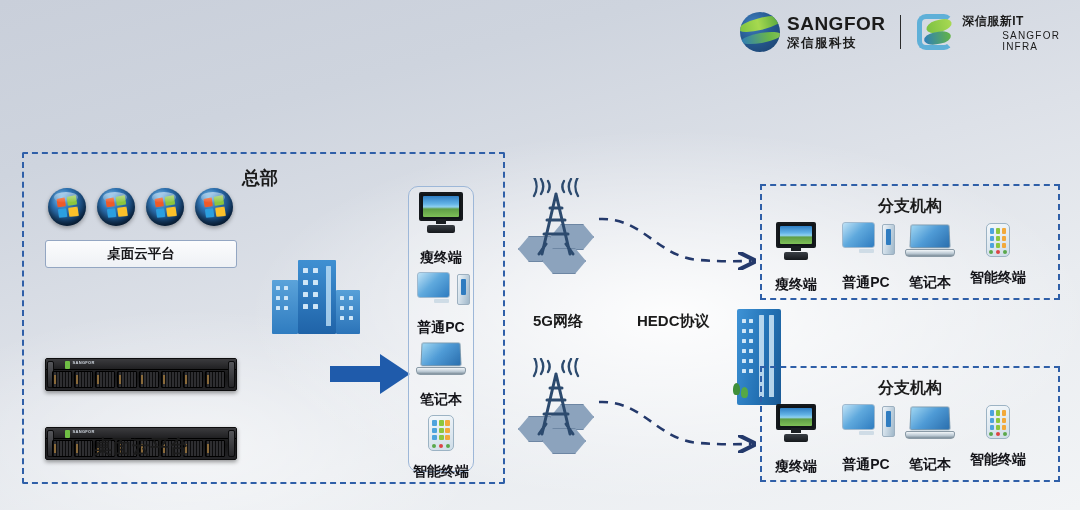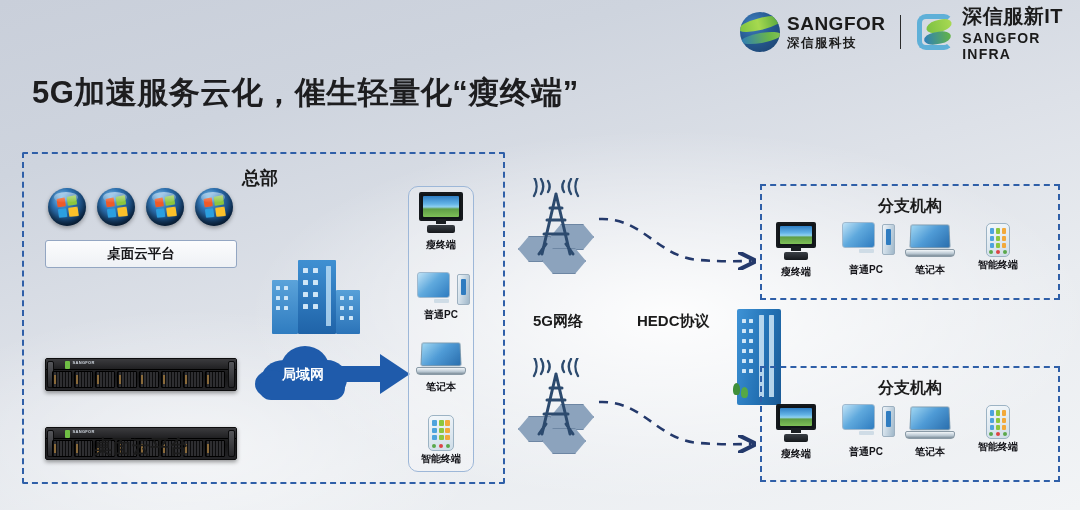--- a/index.html
+++ b/index.html
@@ -28,22 +28,22 @@
   .logo-txt .l2 { color:#1b1b1b; }
   .logo-a .l1 { font-size:19px; }
   .logo-a .l2 { font-size:12.5px; font-weight:bold; letter-spacing:1.5px; }
   .divider { width:2px; height:34px; background:#2b2b2b; margin:0 4px; }
   .cmark { width:40px; height:40px; position:relative; flex:none; }
   .cmark .ring{position:absolute;inset:2px;border:5px solid #5fb0d8;border-radius:9px;border-right-color:transparent;}
   .cmark .leafa{position:absolute;left:11px;top:8px;width:26px;height:12px;border-radius:50%/60%;
     background:linear-gradient(90deg,#7cc142,#a9d952);transform:rotate(-16deg);}
   .cmark .leafb{position:absolute;left:9px;top:20px;width:27px;height:12px;border-radius:50%/60%;
     background:linear-gradient(90deg,#2f7fb8,#63b447);transform:rotate(-10deg);}
-  .logo-b .l1 { font-size:20px; }
-  .logo-b .l2 { font-size:14px; font-weight:bold; letter-spacing:1.2px; }
+  .logo-b .l1 { font-size:12px; }
+  .logo-b .l2 { font-size:10px; font-weight:normal; letter-spacing:1.2px;margin-left:40px; }
 
   
   .title { position:absolute; left:32px; top:72px; font-size:31px; font-weight:bold; color:#1d1d1f; letter-spacing:.5px; white-space:nowrap; }
 
   
   .dash-frame { border:2px dashed #2f5fa8; border-radius:2px; }
   .hq-frame { left:22px; top:152px; width:483px; height:332px; }
   .br-frame { border:2px dashed #2f5fa8; }
   .br1 { left:760px; top:184px; width:300px; height:116px; }
   .br2 { left:760px; top:366px; width:300px; height:116px; }
@@ -94,21 +94,21 @@
   .cloud .c3{left:52px;top:20px;width:40px;height:38px;}
   .cloud .c4{left:0px;top:30px;width:34px;height:28px;}
   .cloud .base{left:4px;top:36px;width:86px;height:24px;border-radius:13px;}
   .cloud .ctext{position:absolute;left:0;right:0;top:26px;text-align:center;color:#fff;font-size:14px;font-weight:bold;z-index:3;}
   .bigarrow { position:absolute; }
 
   
   .term-box { position:absolute; left:408px; top:186px; width:66px; height:286px;
     border:1.6px solid #9db7d8; border-radius:10px; background:rgba(255,255,255,.22); }
   .t-item { position:absolute; width:66px; text-align:center; }
-  .t-item .cap { font-size:10px; font-weight:bold; color:#15151a; margin-top:1px; white-space:nowrap; }
+  .t-item .cap { font-size:14px; font-weight:bold; color:#15151a; margin-top:12px; white-space:nowrap; }
 
   
   .dev { position:relative; display:inline-block; }
   
   .mon { width:44px; height:29px; background:#101418; border:2px solid #15191d; border-radius:2px; position:relative; }
   .mon .scr { position:absolute; inset:2px; border-radius:1px;
     background:linear-gradient(180deg,#2f7ec4 0%,#63b3e6 38%,#8fd0f0 52%,#5f9e46 62%,#7ec057 100%); }
   .mon .stand{position:absolute;left:50%;bottom:-5px;width:10px;height:5px;margin-left:-5px;background:#1a1e22;}
   .tcbox{width:28px;height:8px;background:linear-gradient(180deg,#3a3f45,#15181c);border-radius:2px;margin:4px auto 0;}
   
@@ -165,21 +165,20 @@
           <div class="leafa"></div>
           <div class="leafb"></div>
       </div>
       <div class="logo-txt">
         <div class="l1">深信服新IT</div>
         <div class="l2">SANGFOR INFRA</div>
       </div>
     </div>
   </div>
 
-  <div class="title">5G加速服务云化，催生轻量化“瘦终端”</div>
 
   <div class="abs dash-frame hq-frame"></div>
   <div class="abs lbl" style="left:242px; top:166px; font-size:18px;">总部</div>
 
   <div class="abs" style="left:48px; top:188px; display:flex; gap:11px;">
     <div class="orb">
         <div class="flag">
           <i></i>
           <i></i>
           <i></i>
@@ -270,28 +269,20 @@
     <div class="win" style="left:41px; top:48px; width:5px; height:5px;"></div>
     <div class="win" style="left:54px; top:10px; width:5px; height:60px; background:#bfe0f6; opacity:.8;"></div>
     <div class="win" style="left:68px; top:40px; width:4px; height:4px;"></div>
     <div class="win" style="left:77px; top:40px; width:4px; height:4px;"></div>
     <div class="win" style="left:68px; top:50px; width:4px; height:4px;"></div>
     <div class="win" style="left:77px; top:50px; width:4px; height:4px;"></div>
     <div class="win" style="left:68px; top:60px; width:4px; height:4px;"></div>
     <div class="win" style="left:77px; top:60px; width:4px; height:4px;"></div>
   </div>
 
-  <div class="cloud" style="left:255px; top:340px;">
-    <div class="c c1"></div>
-      <div class="c c2"></div>
-      <div class="c c3"></div>
-      <div class="c c4"></div>
-      <div class="c base"></div>
-    <div class="ctext">局域网</div>
-  </div>
 
   <svg class="bigarrow" style="left:330px; top:352px;" width="82" height="44" viewBox="0 0 82 44">
     <path d="M0,14 L50,14 L50,2 L80,22 L50,42 L50,30 L0,30 Z" fill="#1f5bab"></path>
   </svg>
 
   <div class="term-box"></div>
 
   <div class="abs t-item" style="left:408px; top:192px;">
     <div class="dev">
       <div class="mon" style="margin:0 auto;">

